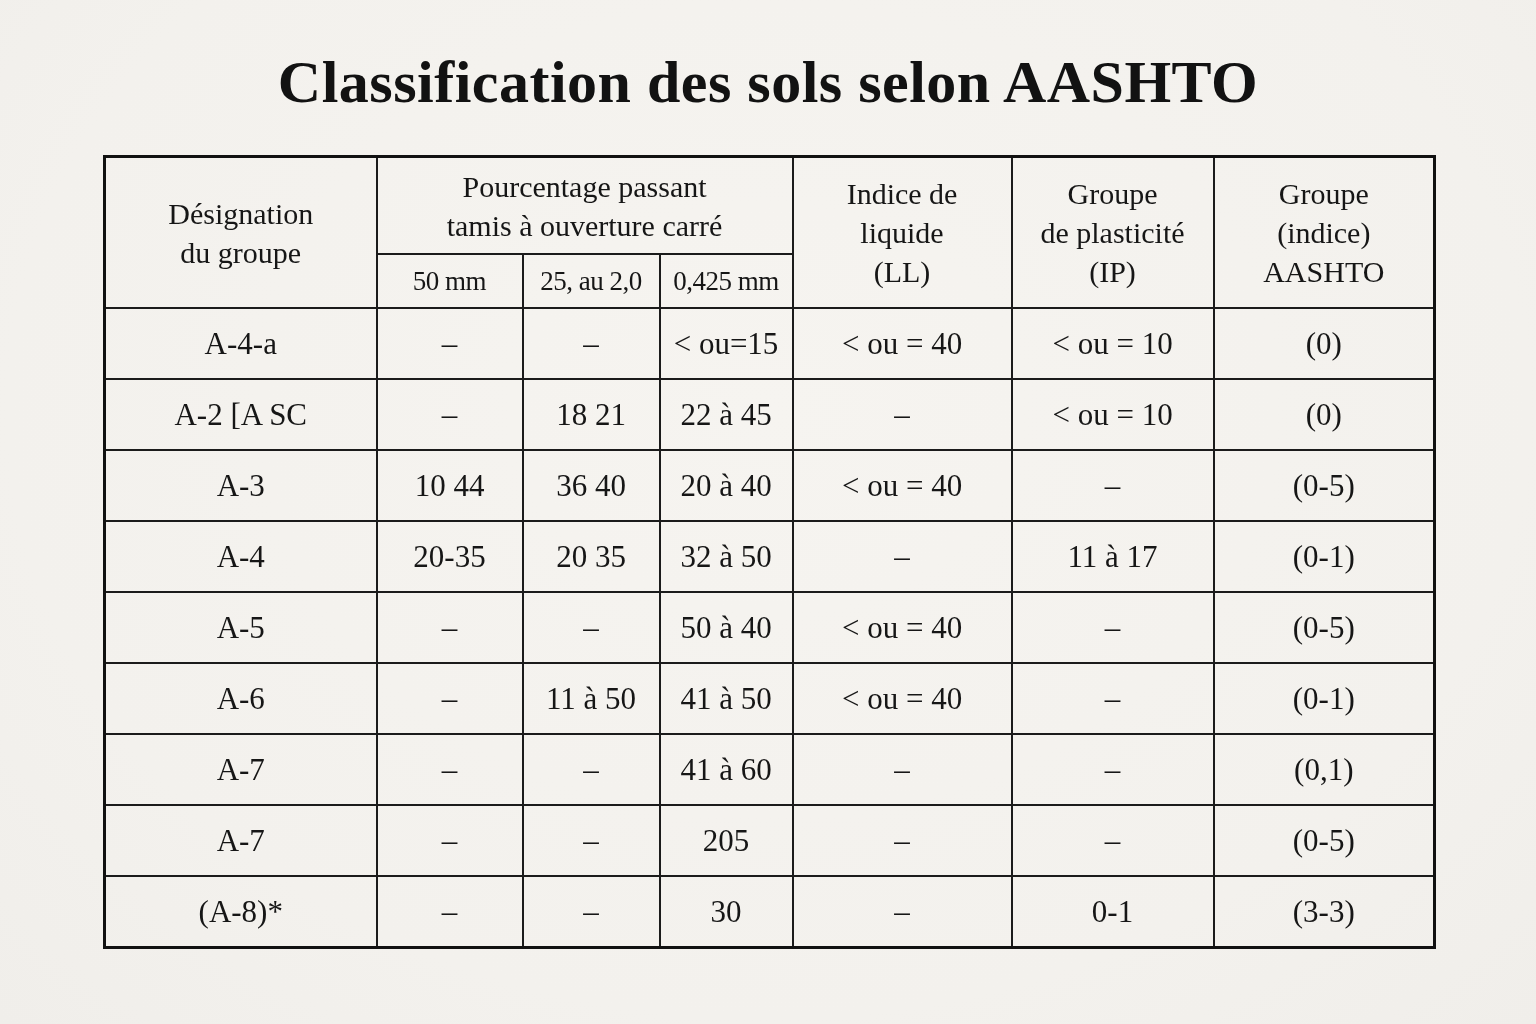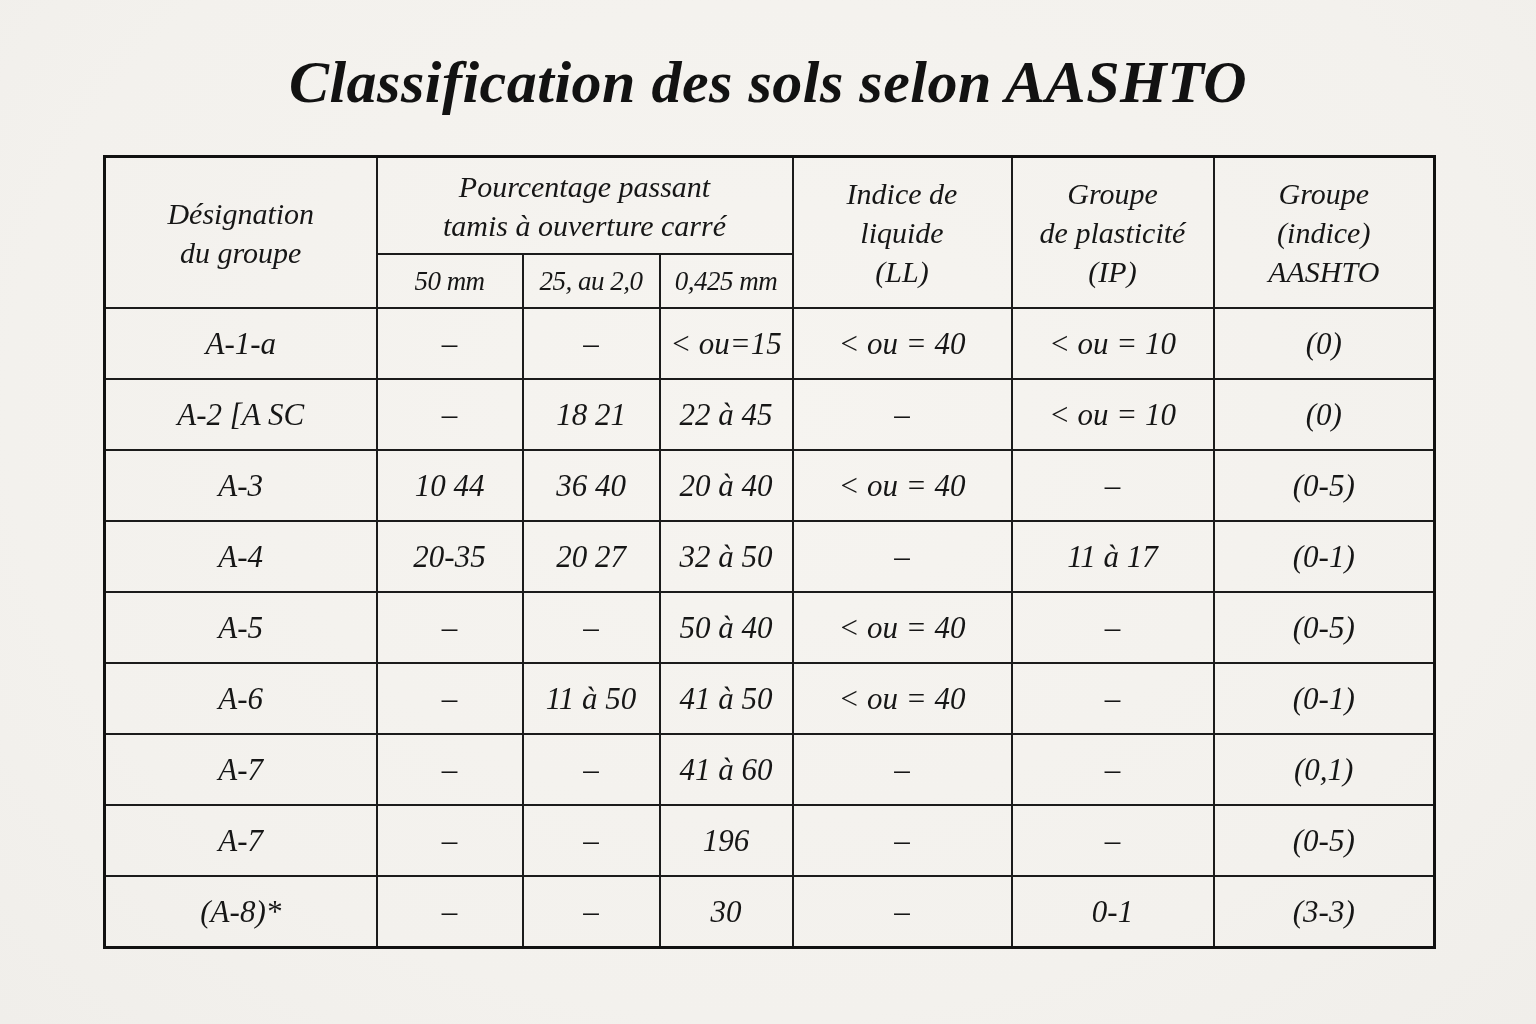--- a/index.html
+++ b/index.html
@@ -14,21 +14,20 @@
     color: #141414;
     overflow: hidden;
   }
   .page {
     position: relative;
     width: 1536px;
     height: 1024px;
     
     background:
       radial-gradient(ellipse at 50% 40%, #f6f4f0 0%, #f3f1ed 70%, #f0eeea 100%);
-    font-style: italic;
   }
   .title {
     position: absolute;
     top: 48px;
     left: 0;
     width: 100%;
     margin: 0;
     text-align: center;
     font-size: 60px;
     font-weight: 600;
@@ -116,21 +115,21 @@
 AASHTO</th>
       </tr>
       <tr class="sub-header">
         <th>50 mm</th>
         <th>25, au 2,0</th>
         <th>0,425 mm</th>
       </tr>
     </thead>
     <tbody>
       <tr>
-        <td>A-1-a</td>
+        <td>A-4-a</td>
         <td>–</td>
         <td>–</td>
         <td>&lt; ou=15</td>
         <td>&lt; ou = 40</td>
         <td>&lt; ou = 10</td>
         <td>(0)</td>
       </tr>
       <tr>
         <td>A-2 [A SC</td>
         <td>–</td>
@@ -145,21 +144,21 @@
         <td>10 44</td>
         <td>36 40</td>
         <td>20 à 40</td>
         <td>&lt; ou = 40</td>
         <td>–</td>
         <td>(0-5)</td>
       </tr>
       <tr>
         <td>A-4</td>
         <td>20-35</td>
-        <td>20 27</td>
+        <td>20 35</td>
         <td>32 à 50</td>
         <td>–</td>
         <td>11 à 17</td>
         <td>(0-1)</td>
       </tr>
       <tr>
         <td>A-5</td>
         <td>–</td>
         <td>–</td>
         <td>50 à 40</td>
@@ -182,21 +181,21 @@
         <td>–</td>
         <td>41 à 60</td>
         <td>–</td>
         <td>–</td>
         <td>(0,1)</td>
       </tr>
       <tr>
         <td>A-7</td>
         <td>–</td>
         <td>–</td>
-        <td>196</td>
+        <td>205</td>
         <td>–</td>
         <td>–</td>
         <td>(0-5)</td>
       </tr>
       <tr>
         <td>(A-8)*</td>
         <td>–</td>
         <td>–</td>
         <td>30</td>
         <td>–</td>

